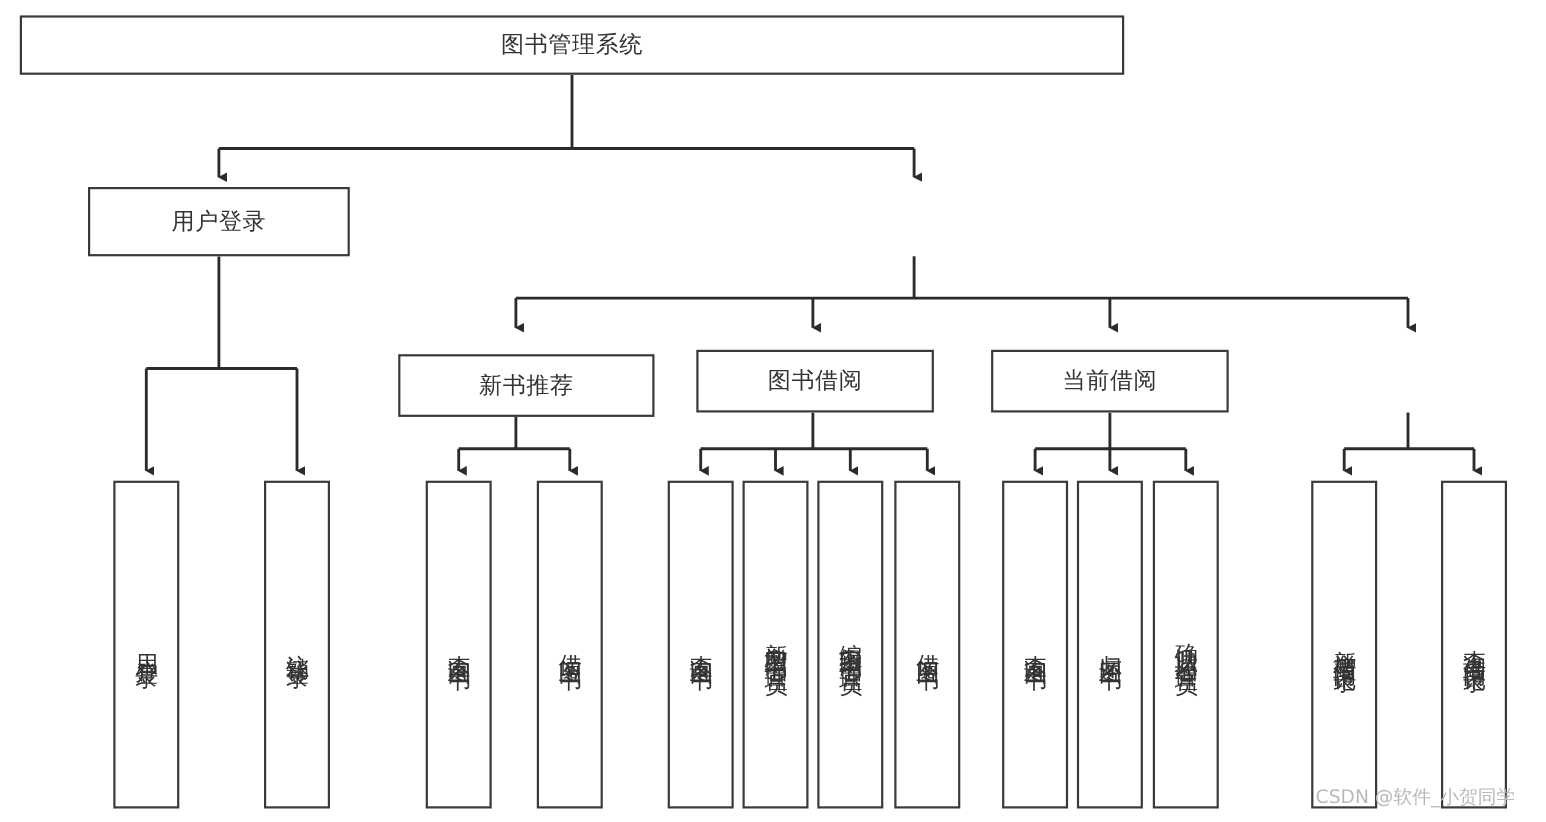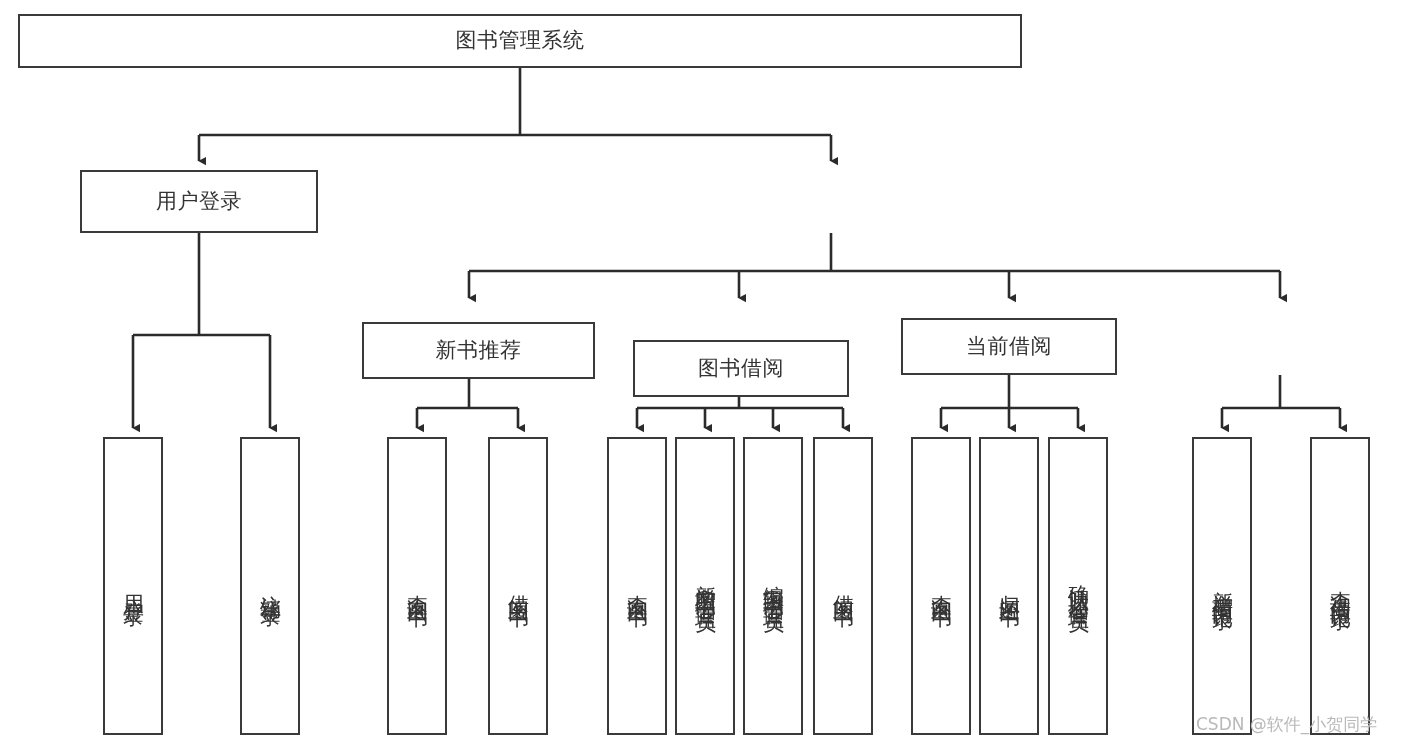--- a/index.html
+++ b/index.html
@@ -141,21 +141,21 @@
 
   <div class="node-box horizontal" style="left:80px; top:170px; width:238px; height:63px;">
     <span class="node-label">用户登录</span>
   </div>
 
 
   <div class="node-box horizontal" style="left:362px; top:302px; width:233px; height:57px;margin-top:20px;">
     <span class="node-label">新书推荐</span>
   </div>
 
-  <div class="node-box horizontal" style="left:633px; top:318px; width:216px; height:57px;margin-top:22px;">
+  <div class="node-box horizontal" style="left:633px; top:318px; width:216px; height:57px;">
     <span class="node-label">图书借阅</span>
   </div>
 
   <div class="node-box horizontal" style="left:901px; top:318px; width:216px; height:57px;">
     <span class="node-label">当前借阅</span>
   </div>
 
 
   <div class="node-box vertical" style="left:103px; top:437px; width:60px; height:298px;">
     <span class="node-label">用户登录</span>

